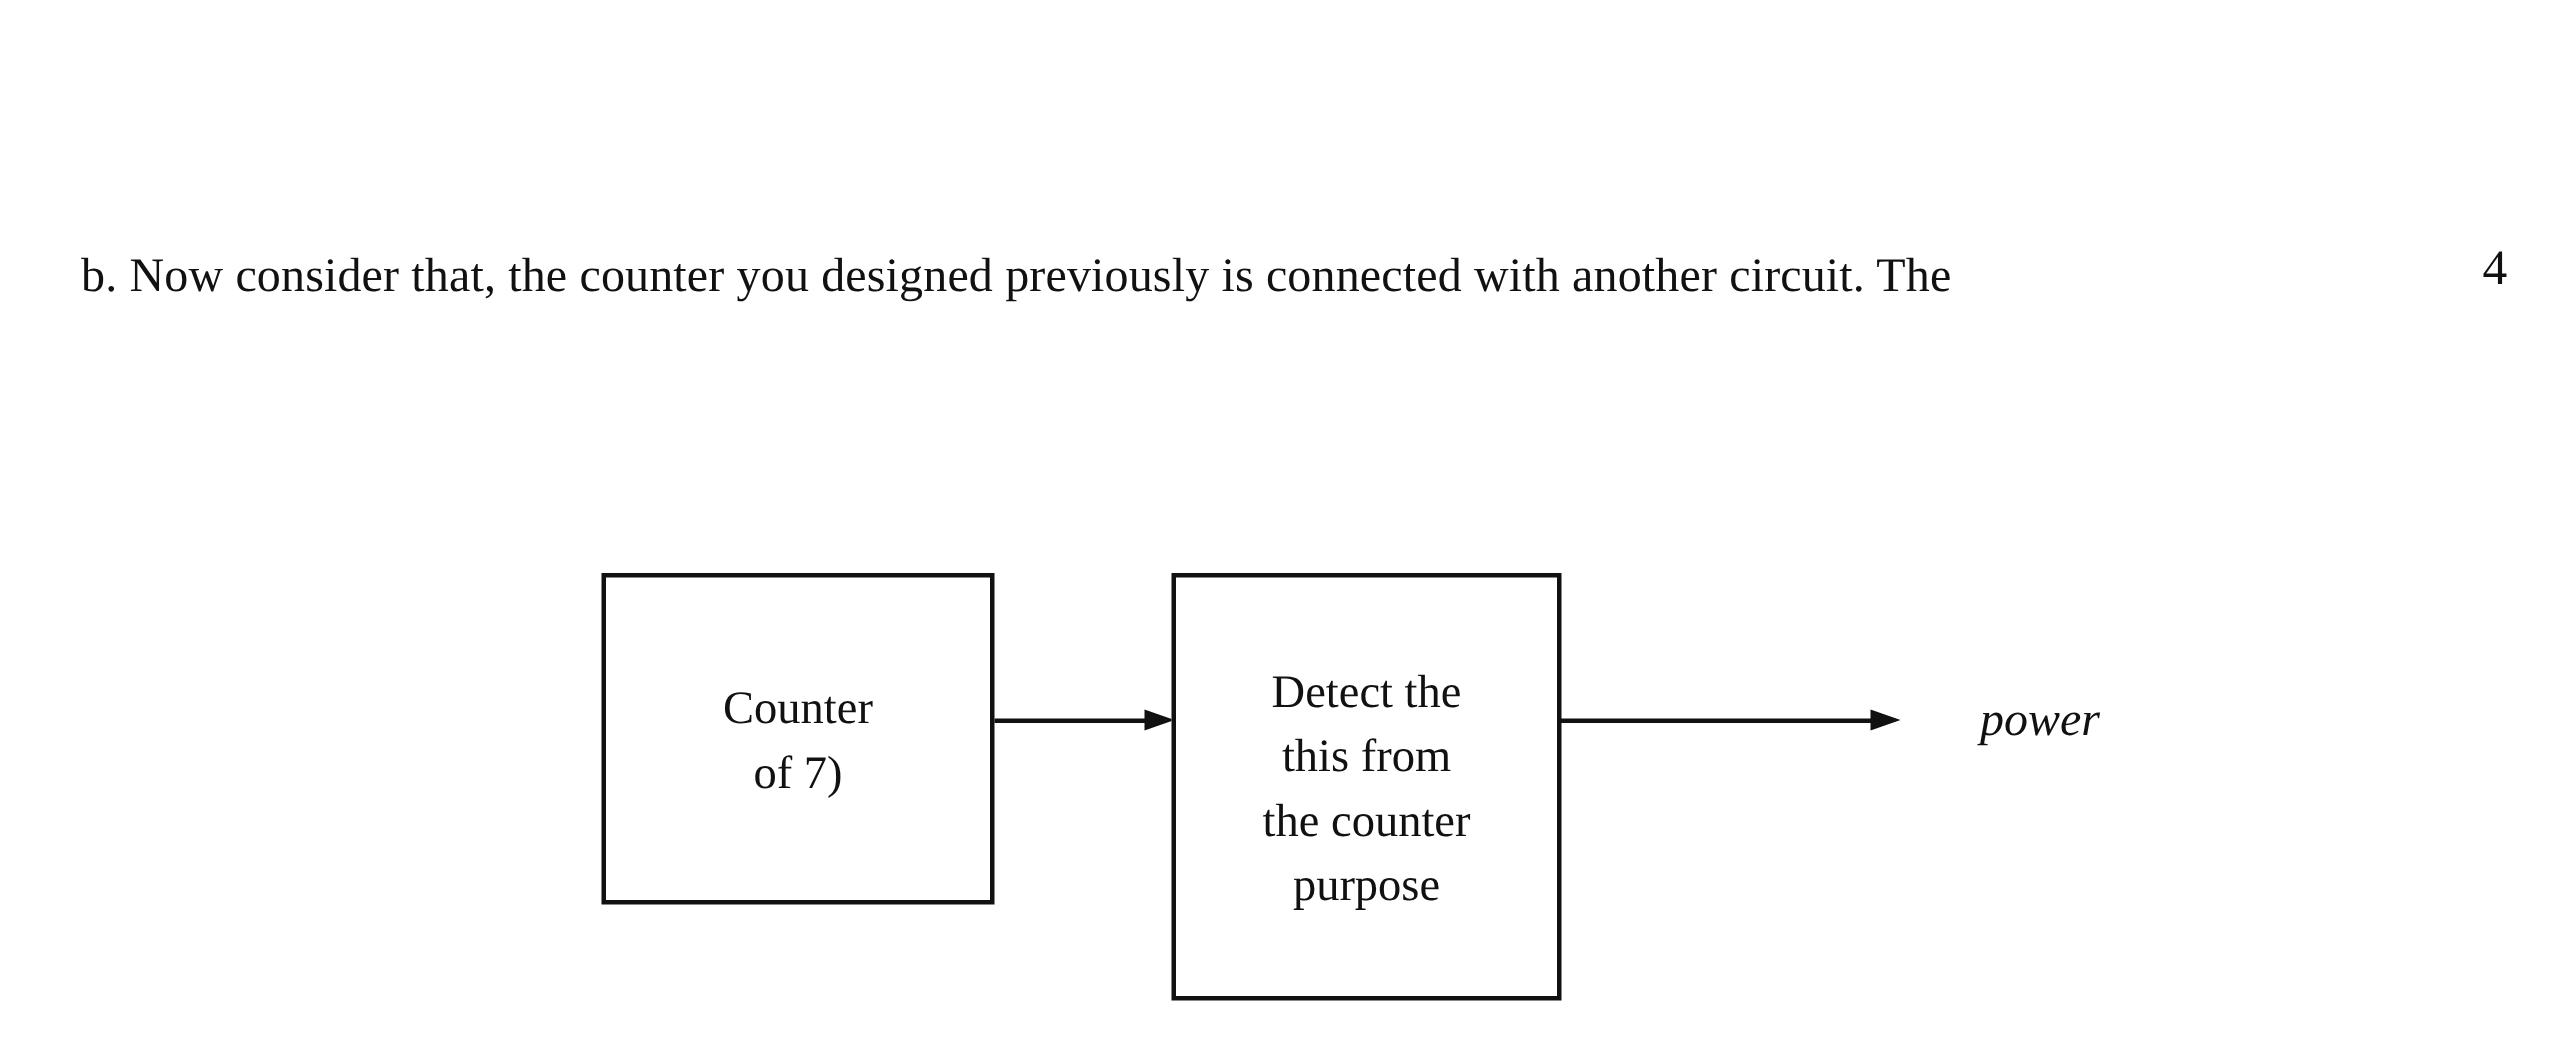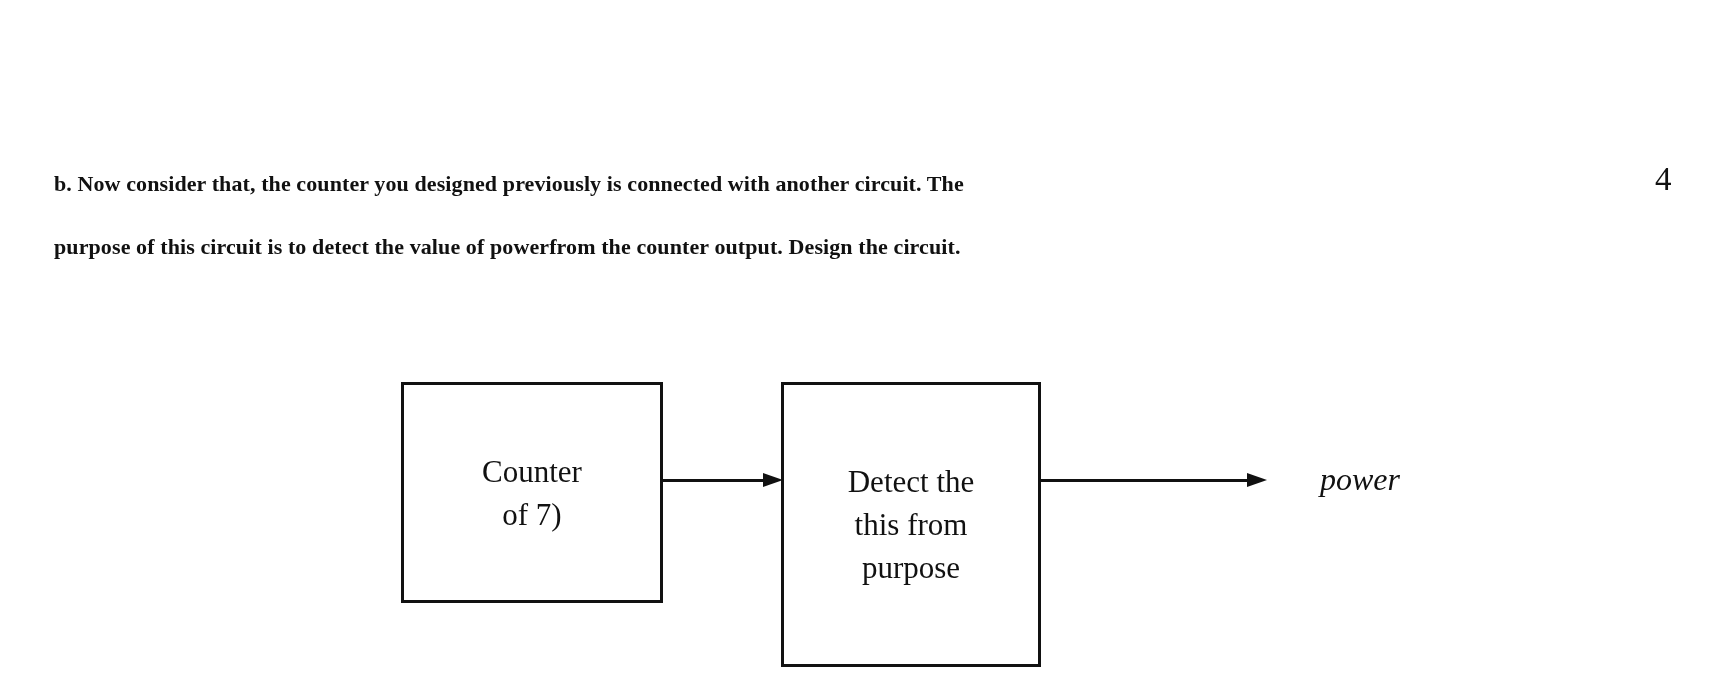--- a/index.html
+++ b/index.html
@@ -21,26 +21,25 @@
   }
 
   
   .question-body {
     position: absolute;
     left: 54px;
     top: 152px;
     width: 1530px;
   }
   .q-line {
-    font-size: 22px;
+    font-size: 32px;
     line-height: 63px;
     letter-spacing: 0.1px;
     white-space: pre;
     color: #111111;
-    font-weight: bold;
   }
   .marks {
     position: absolute;
     left: 1655px;
     top: 157px;
     font-size: 33px;
     line-height: 45px;
     color: #111111;
   }
 
@@ -130,40 +129,40 @@
     font-style: italic;
   }
 </style>
 </head>
 <body>
 
 <div id="page">
 
   <div class="question-body">
     <div class="q-line">b. Now consider that, the counter you designed previously is connected with another circuit. The</div>
-    <div class="q-line">purpose of this circuit is to detect the value of powerfrom the counter output. Design the circuit.</div>
   </div>
 
   <div class="marks">4</div>
 
   <div class="diagram">
 
     <div class="block" id="block-counter">
       <div class="block-line">Counter</div>
       <div class="block-line">of 7)</div>
     </div>
 
     <div class="arrow" id="arrow-counter-to-detect">
       <div class="shaft"></div>
       <div class="head"></div>
     </div>
 
     <div class="block" id="block-detect">
       <div class="block-line">Detect the</div>
       <div class="block-line">this from</div>
+      <div class="block-line">the counter</div>
       <div class="block-line">purpose</div>
     </div>
 
     <div class="arrow" id="arrow-detect-to-power">
       <div class="shaft"></div>
       <div class="head"></div>
     </div>
 
     <div class="output-label">power</div>
 

